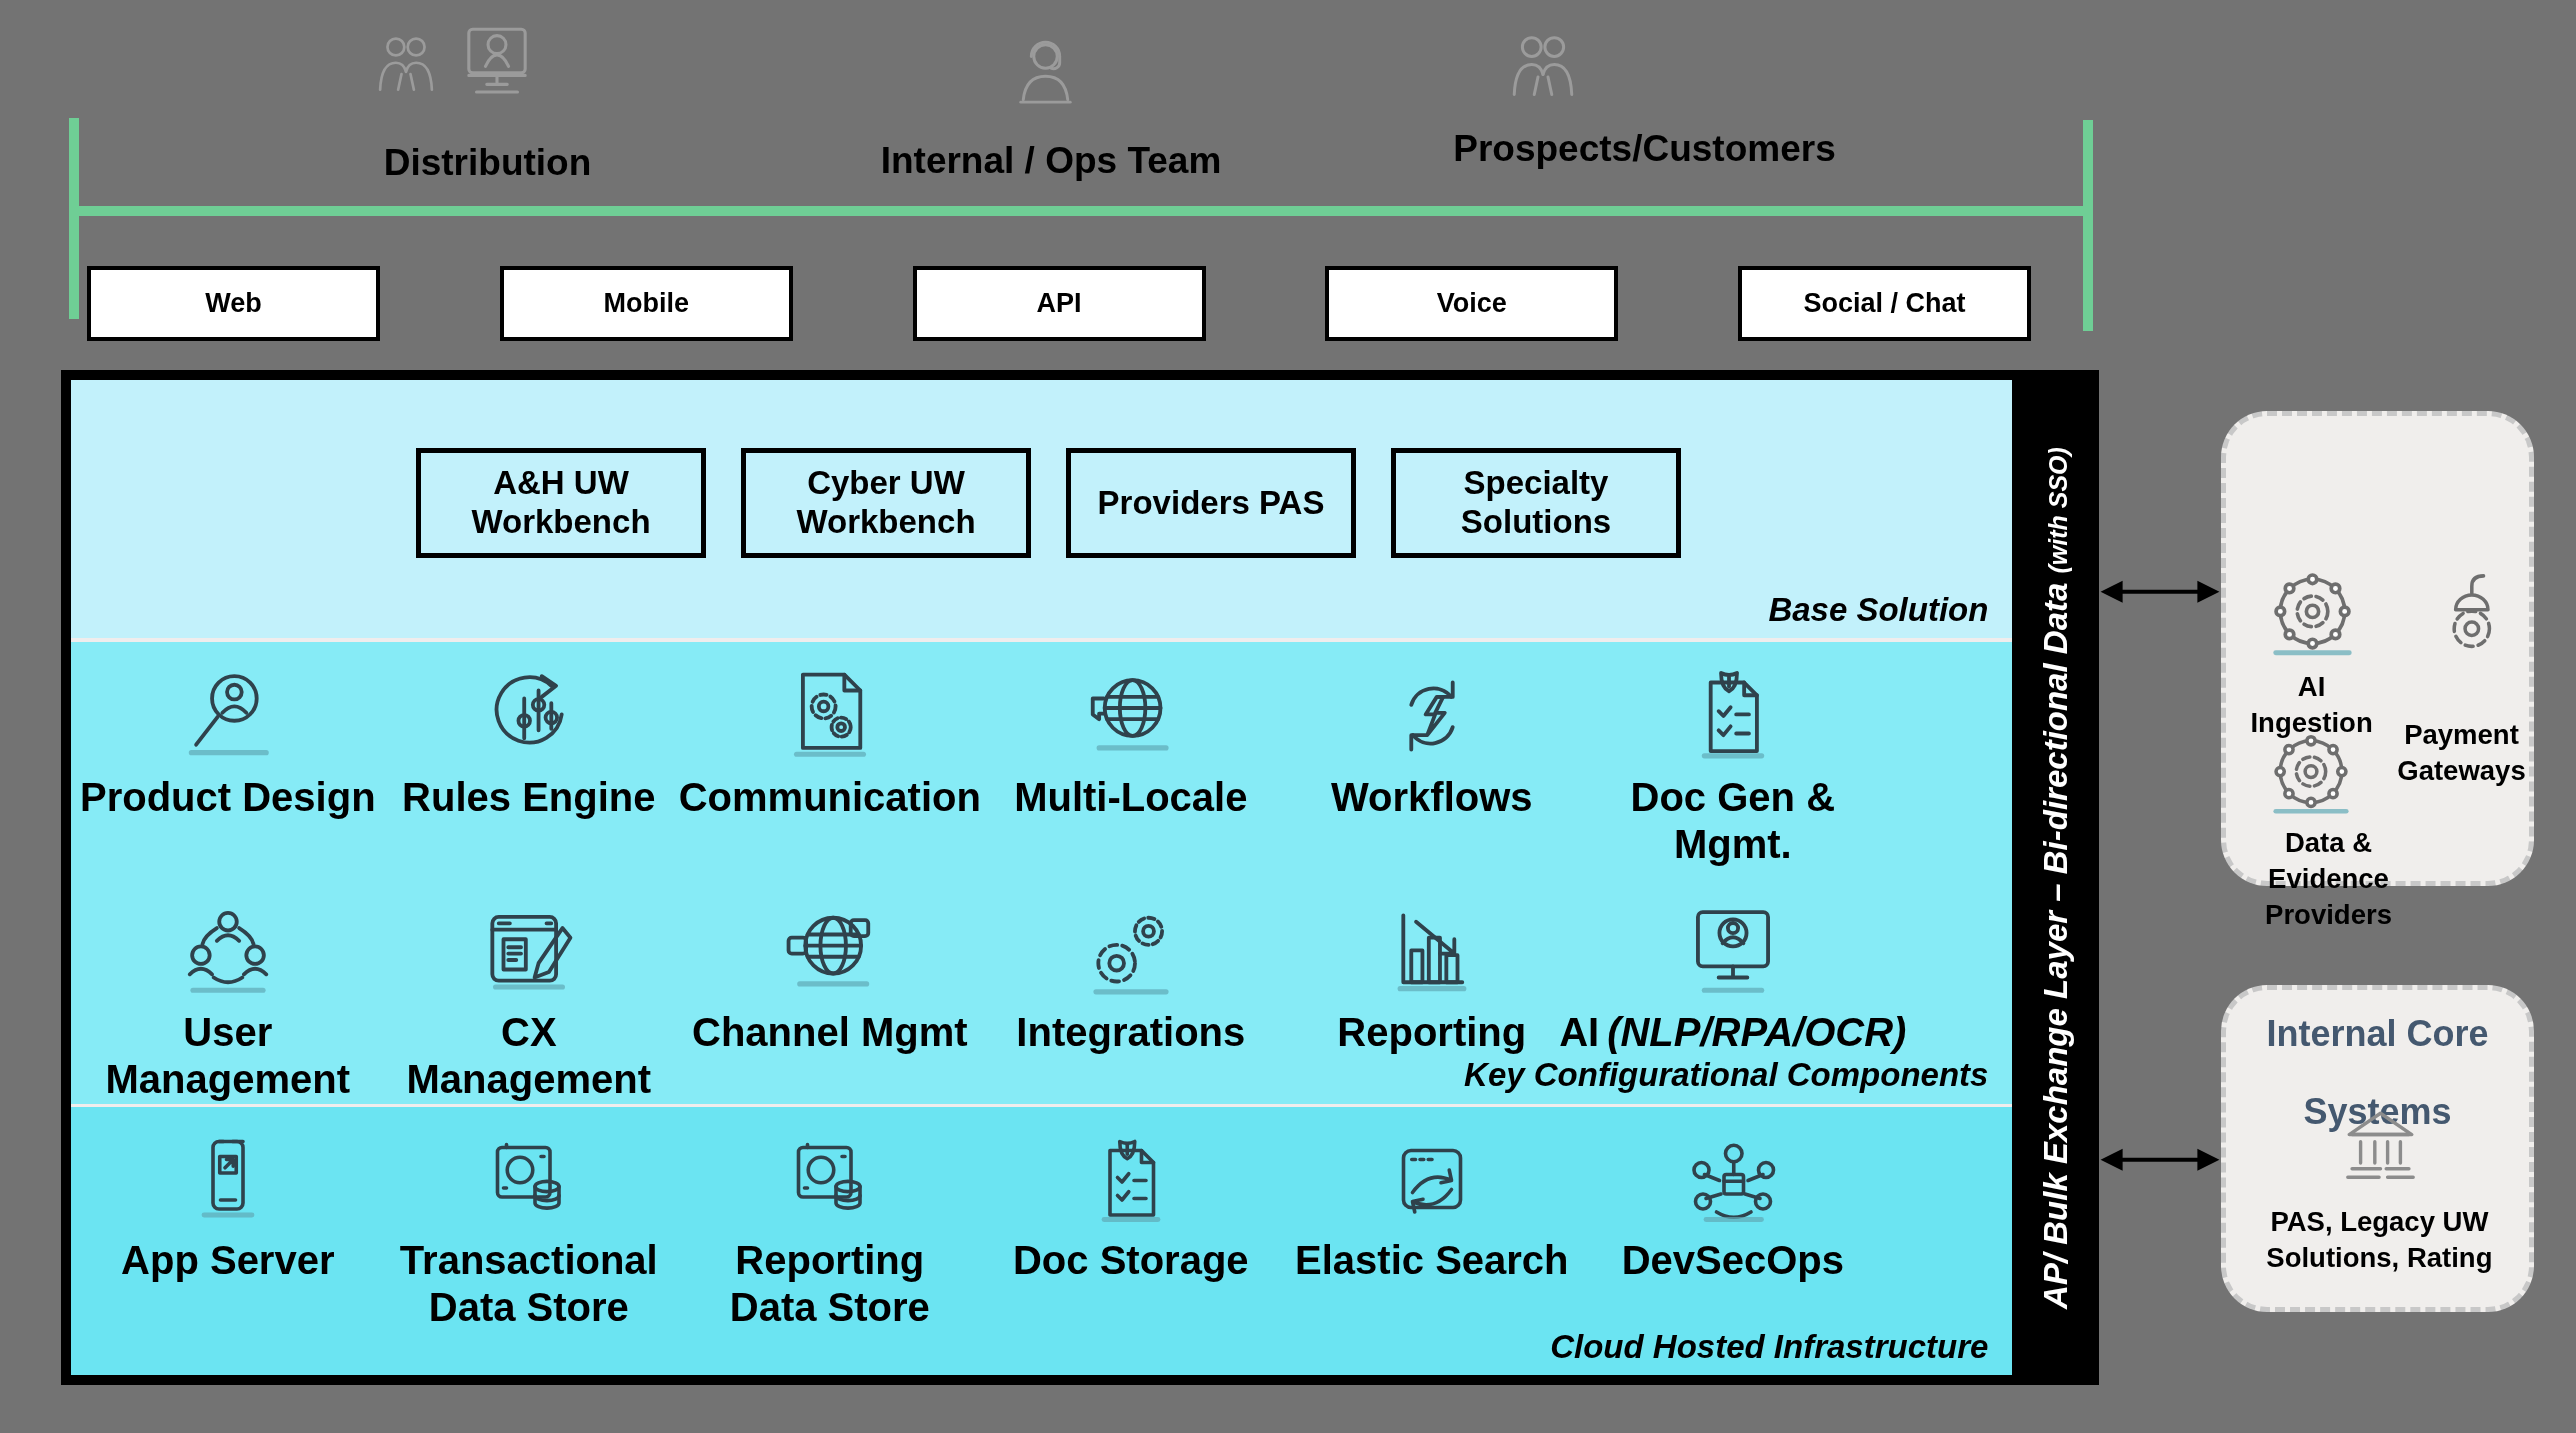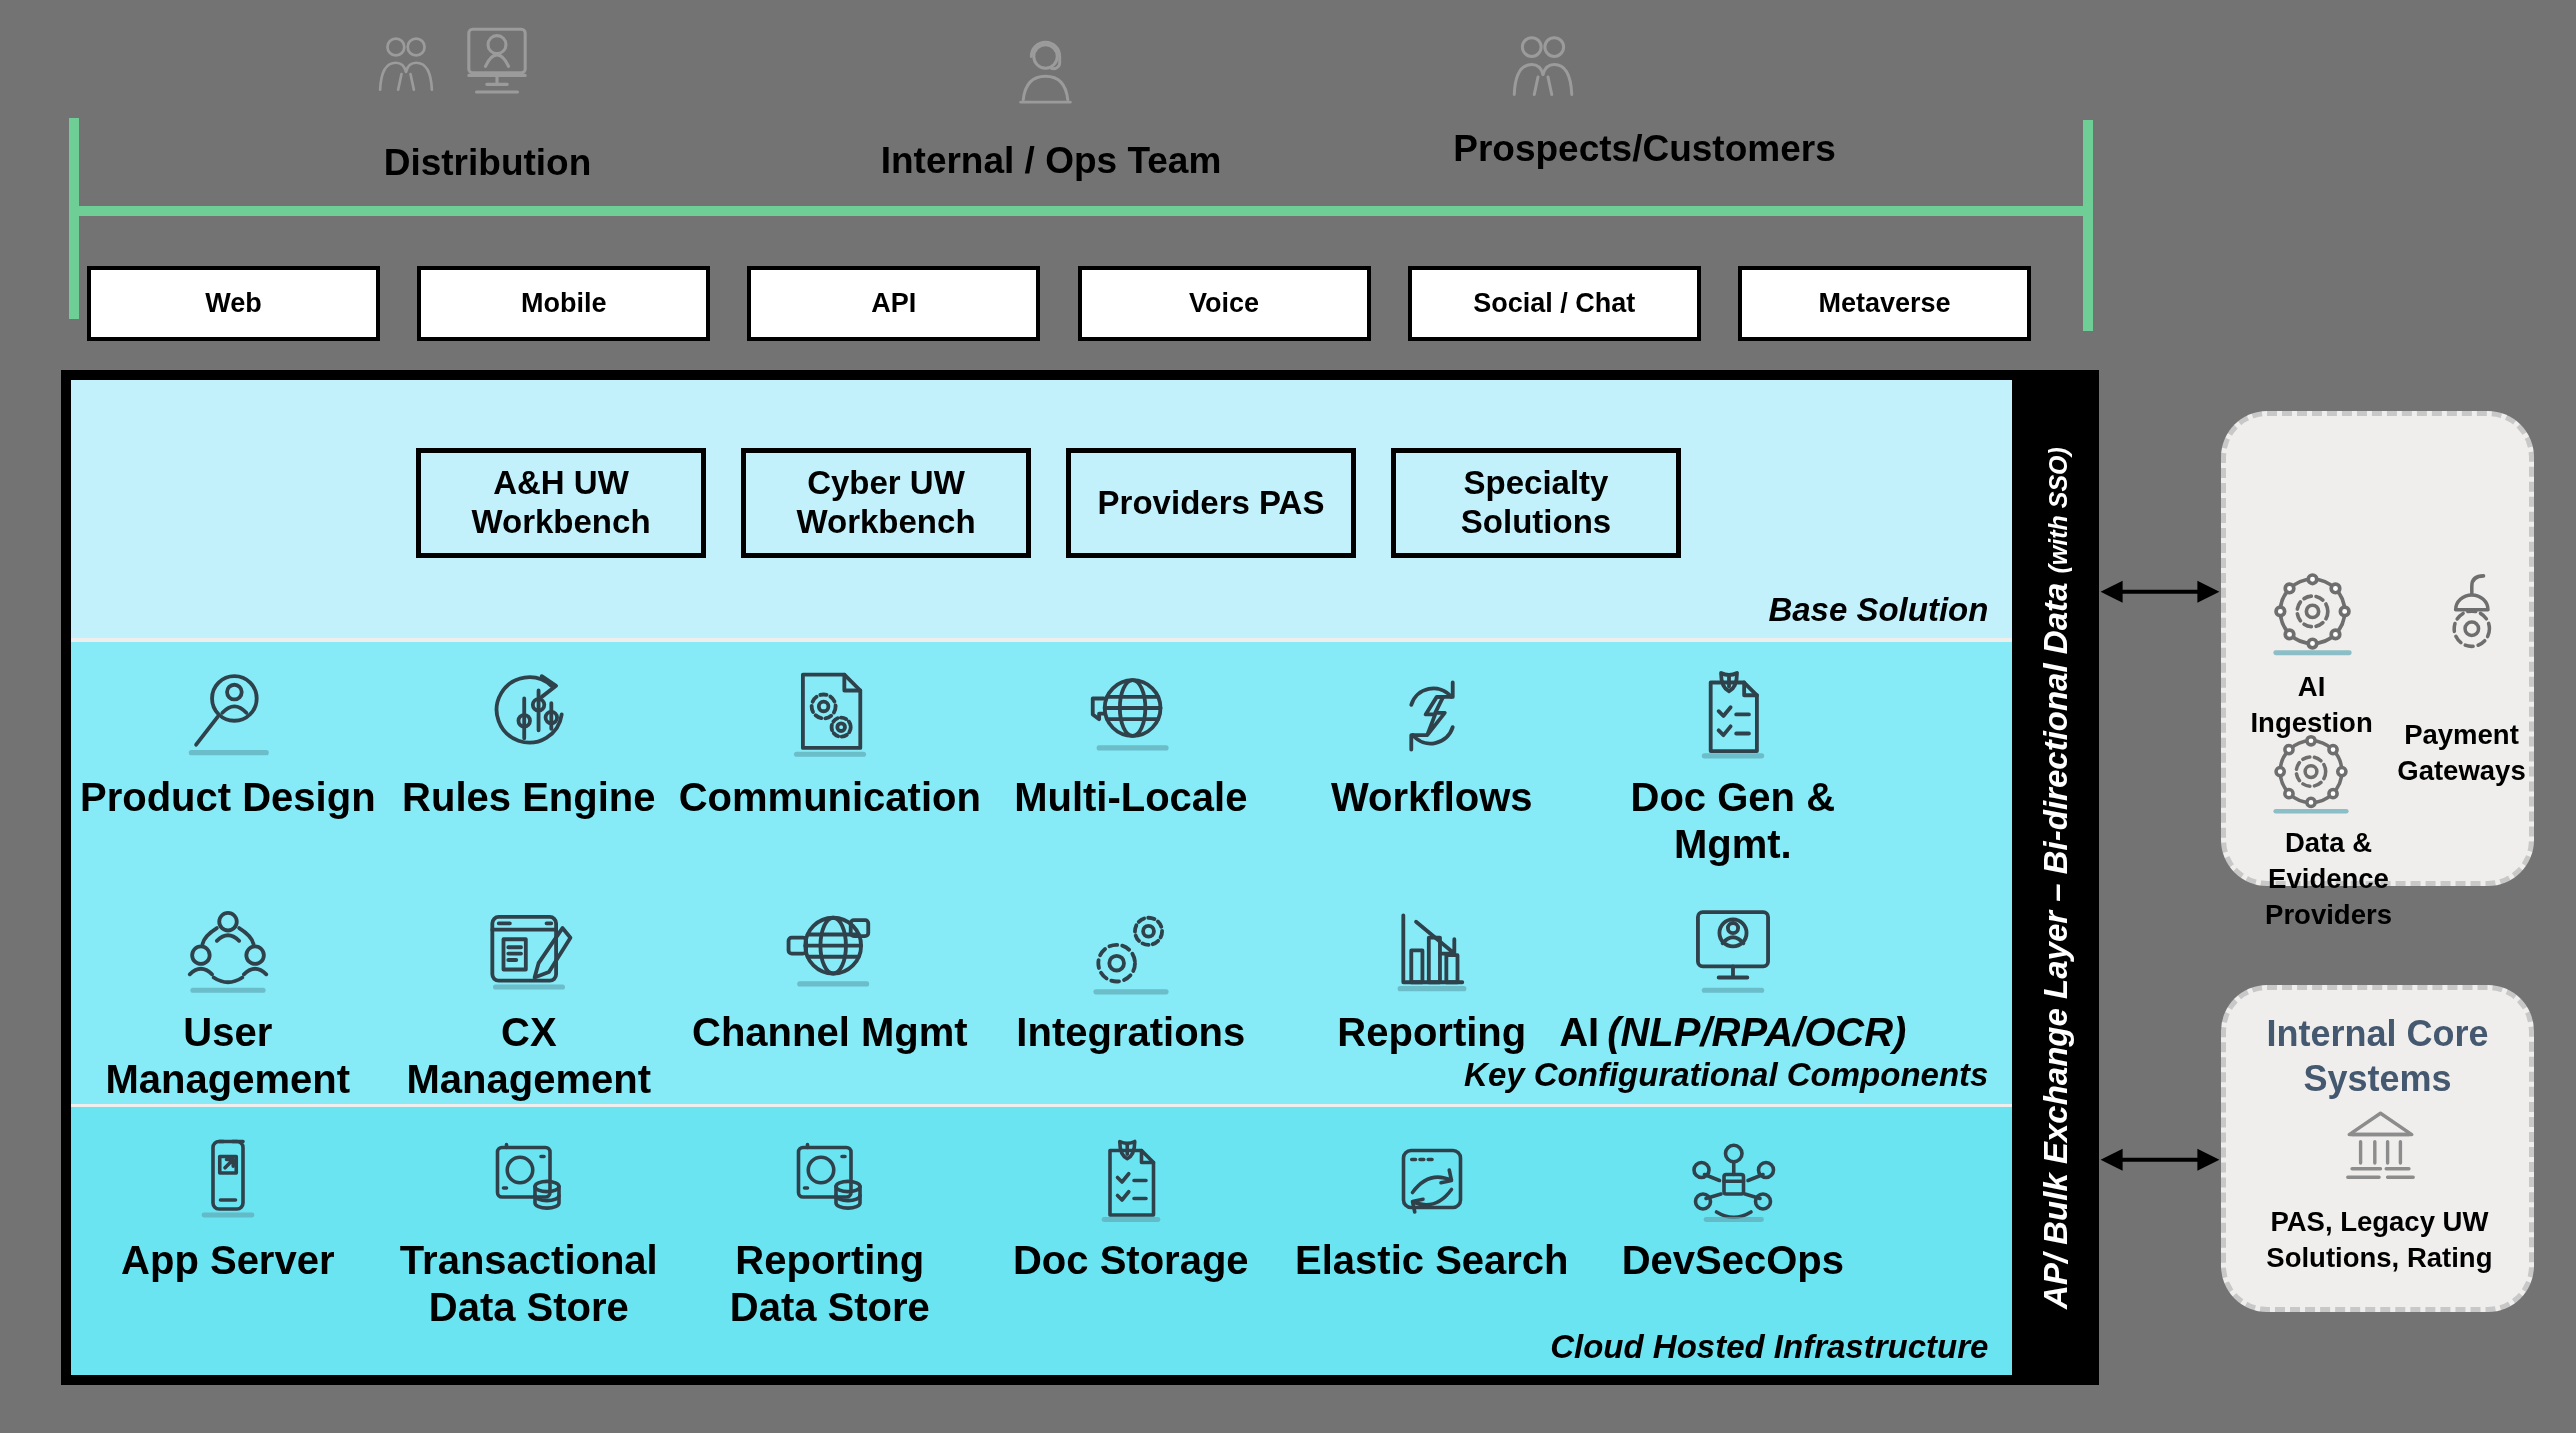--- a/index.html
+++ b/index.html
@@ -125,21 +125,20 @@
   <div class="green" style="left:69px;top:118px;width:10.2px;height:201px;"></div>
   <div class="green" style="left:72px;top:206px;width:2020px;height:10.2px;"></div>
   <div class="green" style="left:2083px;top:120px;width:10.2px;height:211px;"></div>
 
   <div class="channels">
     <div class="channel-box">Web</div>
     <div class="channel-box">Mobile</div>
     <div class="channel-box">API</div>
     <div class="channel-box">Voice</div>
     <div class="channel-box">Social / Chat</div>
-    <div class="channel-box">Metaverse</div>
   </div>
 
   <div class="main-box">
 
     <div class="band band1">
       <div class="sol-row">
         <div class="sol-box">A&amp;H UW Workbench</div>
         <div class="sol-box">Cyber UW Workbench</div>
         <div class="sol-box">Providers PAS</div>
         <div class="sol-box">Specialty Solutions</div>
@@ -487,21 +486,21 @@
       </span>
     <div class="panel-item-label" style="left:0px;top:409px;width:205px;">
       <span class="ln">Data &amp; Evidence</span>
         <span class="ln">Providers</span>
     </div>
   </div>
 
   <div class="panel core">
     <div class="panel-title">
       <span class="ln" style="display:block;">Internal Core</span>
-      <span class="ln" style="display:block;">Systems</span>
+      <span class="ln" style="display:block;margin-top:33px;">Systems</span>
     </div>
     <span class="panel-icon bank-icon" style="left:109px;top:109px;width:91px;height:91px;">
         <svg viewBox="0 0 64 64" fill="none" stroke="currentColor" stroke-width="2.4" stroke-linecap="round" stroke-linejoin="round" width="100%" height="100%">
           <path d="M10 25 L32 10 L54 25 Z"></path>
           <path d="M12 25 H52"></path>
           <path d="M18 30 v15 M28 30 v15 M37 30 v15 M46 30 v15"></path>
           <path d="M12 49 h20 M36 49 h16"></path>
           <path d="M9 55 h22 M37 55 h18"></path>
         </svg>
       </span>

